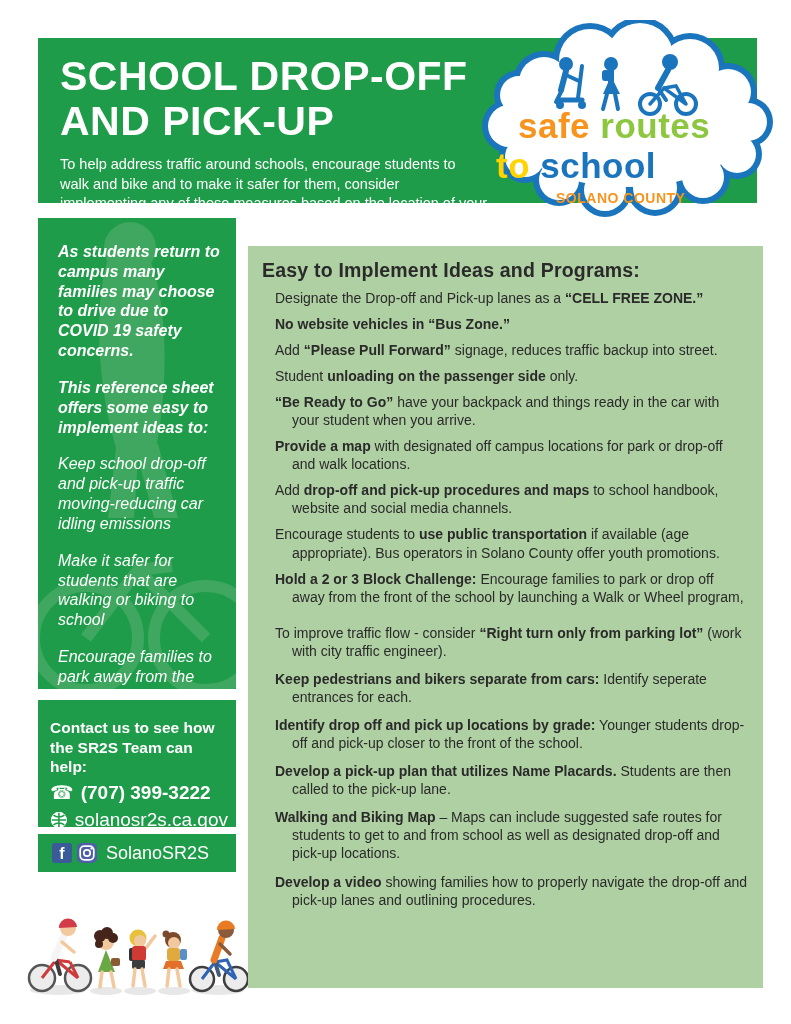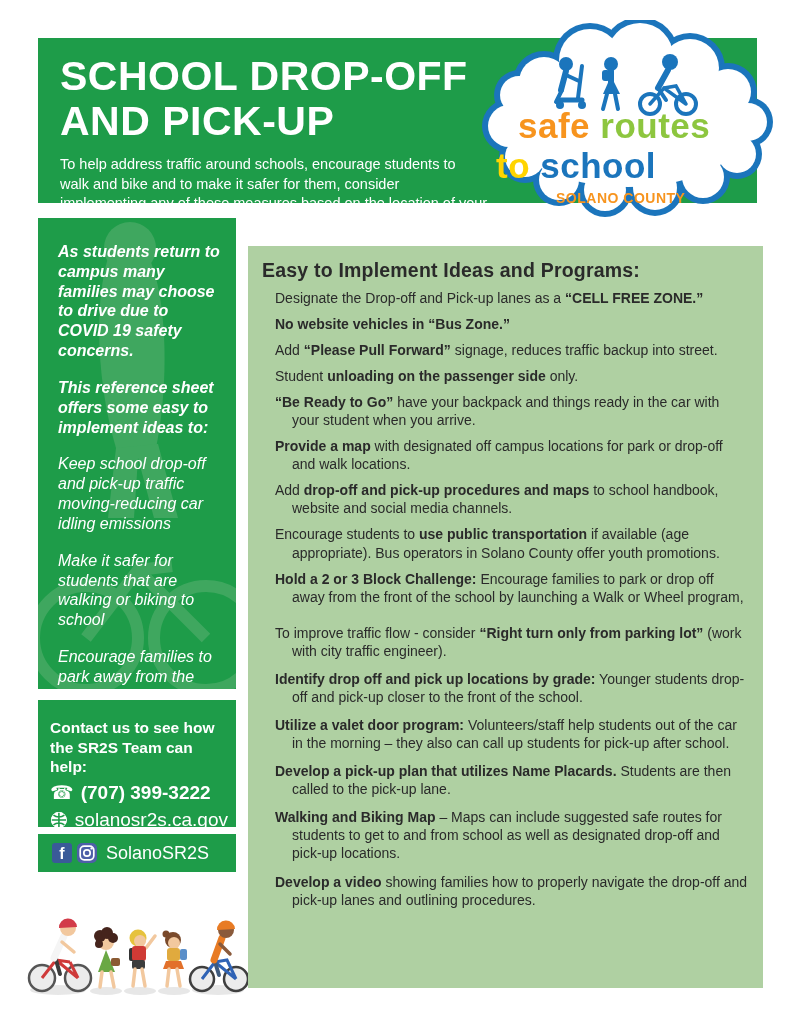--- a/index.html
+++ b/index.html
@@ -228,22 +228,22 @@
         <p class="li"><b>Provide a map</b><span> with designated off campus locations for park or drop-off and walk locations.</span></p>
         <p class="li"><span>Add </span><b>drop-off and pick-up procedures and maps</b><span> to school handbook, website and social media channels.</span></p>
         <p class="li"><span>Encourage students to </span><b>use public transportation</b><span> if available (age appropriate). Bus operators in Solano County offer youth promotions.</span></p>
         <p class="li"><b>Hold a 2 or 3 Block Challenge:</b><span> Encourage families to park or drop off away from the front of the school by launching a Walk or Wheel program, Walking School Bus, Mileage/Steps Challenge.</span></p>
       </div>
   </div>
 
   <div class="section" id="section-1">
     <div>
         <p class="li"><span>To improve traffic flow - consider </span><b>“Right turn only from parking lot”</b><span> (work with city traffic engineer).</span></p>
+        <p class="li"><b>Keep pedestrians and bikers separate from cars:</b><span> Identify seperate entrances for each.</span></p>
         <p class="li"><b>Identify drop off and pick up locations by grade:</b><span> Younger students drop-off and pick-up closer to the front of the school.</span></p>
-        <p class="li"><b>Utilize a valet door program:</b><span> Volunteers/staff help students out of the car in the morning – they also can call up students for pick-up after school.</span></p>
         <p class="li"><b>Develop a pick-up plan that utilizes Name Placards.</b><span> Students are then called to the pick-up lane.</span></p>
         <p class="li"><b>Walking and Biking Map</b><span> – Maps can include suggested safe routes for students to get to and from school as well as designated drop-off and pick-up locations.</span></p>
         <p class="li"><b>Develop a video</b><span> showing families how to properly navigate the drop-off and pick-up lanes and outlining procedures.</span></p>
       </div>
   </div>
 
   <div class="kids">
     <svg width="232" height="112" viewBox="0 0 232 112">
       <g fill="#DDDDDD" opacity="0.7">
         <ellipse cx="42" cy="100" rx="28" ry="5"></ellipse>

